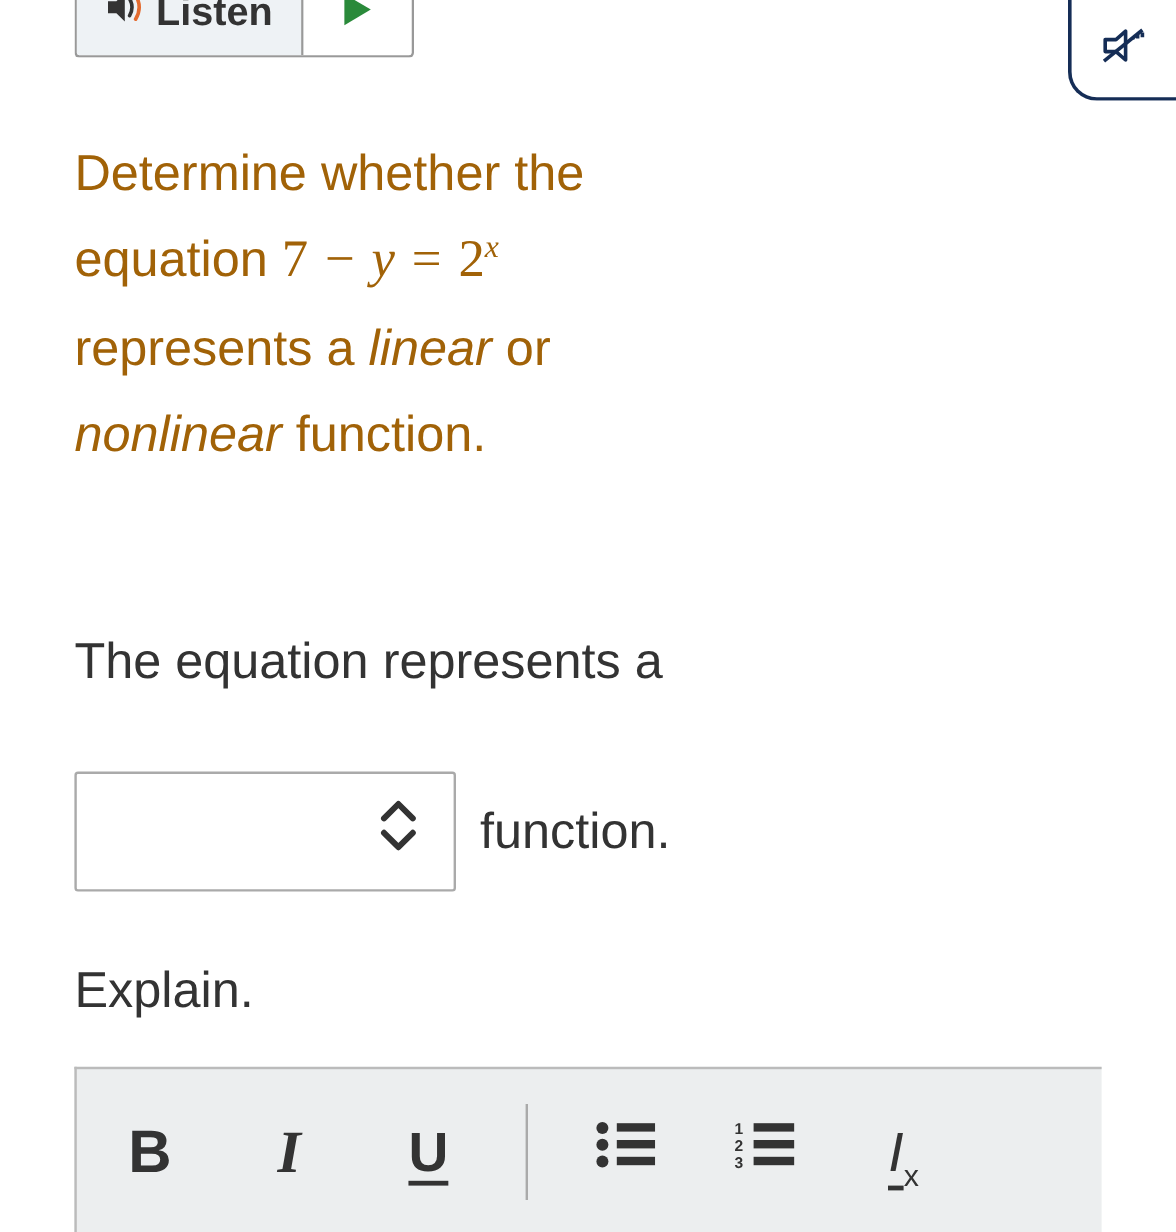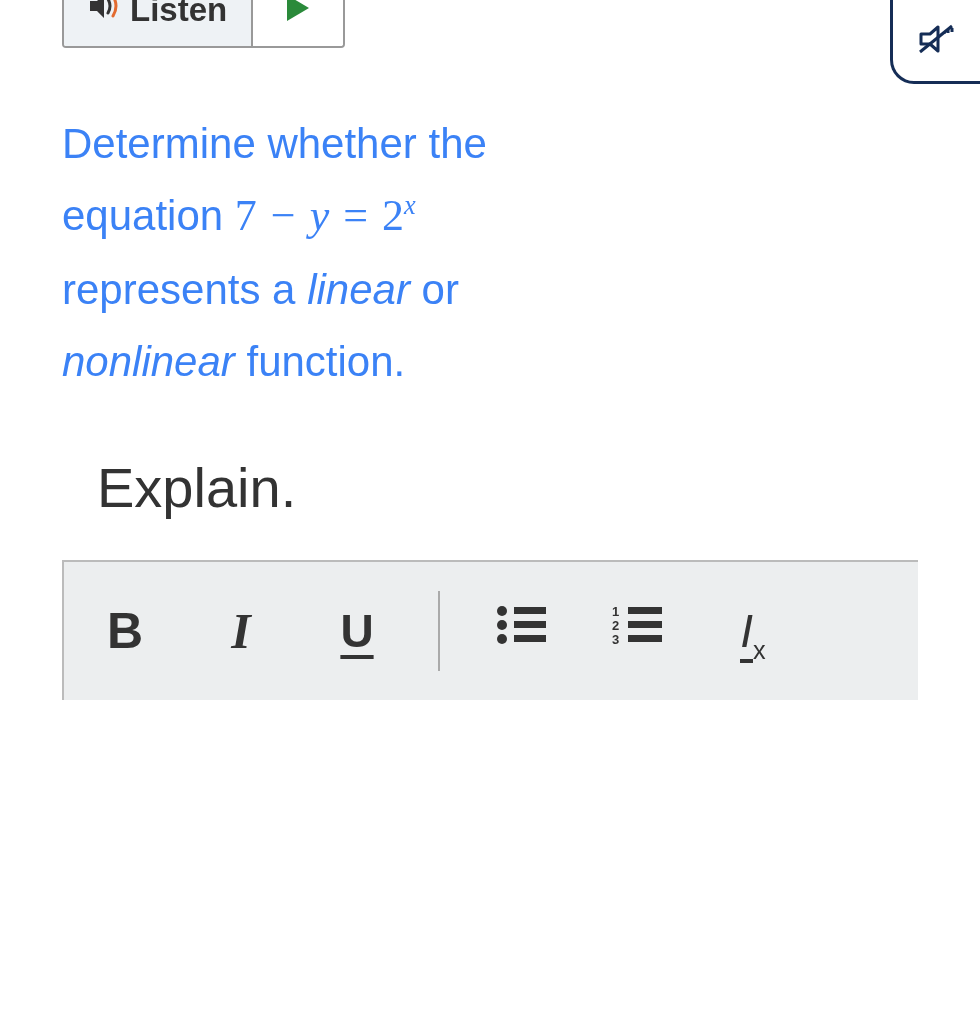--- a/index.html
+++ b/index.html
@@ -65,21 +65,21 @@
       display: flex;
       align-items: center;
       justify-content: center;
       background: #fff;
     }
 
     
     .question-block {
       font-size: 42px;
       line-height: 1.7;
-      color: #3b82f6;
+      color: #a16207;
       margin-top: 60px;
       max-width: 560px;
     }
     .math {
       font-family: 'Times New Roman', Times, serif;
       font-style: italic;
       font-size: 44px;
       white-space: nowrap;
     }
     .math .num { font-style: normal; }
@@ -114,23 +114,22 @@
     }
     .select-box .select-value {
       flex: 1;
       font-size: 40px;
       padding-left: 18px;
       color: #333;
     }
 
     
     .explain-label {
-      font-size: 56px;
+      font-size: 42px;
       margin-top: 58px;
-      margin-left: 35px;
     }
 
     
     .editor-toolbar {
       margin-top: 40px;
       border: 2px solid #bbb;
       border-right: none;
       border-bottom: none;
       background: #eceeef;
       height: 140px;
@@ -208,20 +207,35 @@
   </div>
 
   <div class="question-block">
     <span>Determine whether the equation </span>
     <span class="math">
       <span class="num">7</span><span class="op">−</span><span>y</span><span class="op">=</span><span class="num">2</span><sup>x</sup>
     </span>
     <span> represents a </span><span class="em">linear</span><span> or </span><span class="em">nonlinear</span><span> function.</span>
   </div>
 
+  <div class="answer-block">
+    <div>The equation represents a</div>
+    <div class="answer-line">
+      <div class="select-box">
+        <span class="select-value"></span>
+        <span>
+          <svg width="36" height="48" viewBox="0 0 36 48">
+            <path d="M6 18 L18 6 L30 18" fill="none" stroke="#333" stroke-width="5" stroke-linecap="round" stroke-linejoin="round"></path>
+            <path d="M6 30 L18 42 L30 30" fill="none" stroke="#333" stroke-width="5" stroke-linecap="round" stroke-linejoin="round"></path>
+          </svg>
+        </span>
+      </div>
+      <span>function.</span>
+    </div>
+  </div>
 
   <div class="explain-label">Explain.</div>
 
   <div class="editor-toolbar">
     <div class="tb-group">
       <div class="tb-btn bold-btn">
         <span>B</span>
       </div>
       <div class="tb-btn italic-btn">
         <span>I</span>

